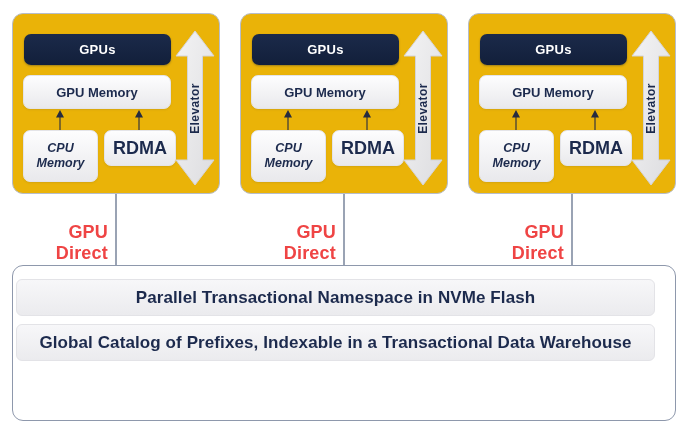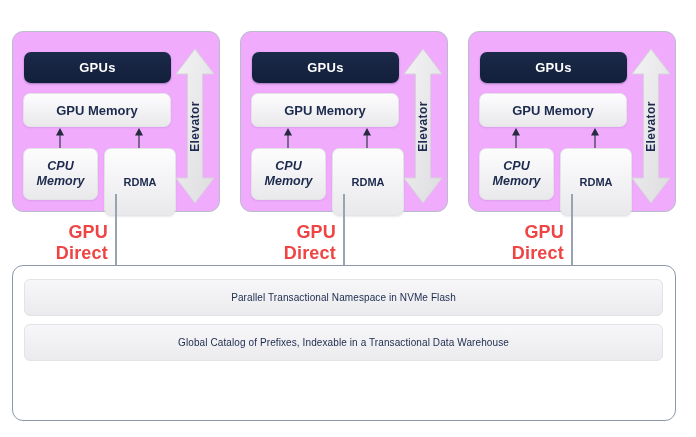--- a/index.html
+++ b/index.html
@@ -1,59 +1,59 @@
 <!DOCTYPE html>
 <html><head>
 <meta charset="utf-8">
 <style>
   html,body{margin:0;padding:0;background:#ffffff;}
   body{font-family:"Liberation Sans",sans-serif;-webkit-font-smoothing:antialiased;}
   .canvas{position:relative;width:696px;height:437px;background:#ffffff;overflow:hidden;}
 
   
-  .node{position:absolute;top:31px;width:208px;height:181px;background:#f0abfc;
+  .node{position:absolute;top:13px;width:208px;height:181px;background:#eab308;
         border:1.5px solid #b6bdcb;border-radius:11px;box-sizing:border-box;}
   .n1{left:12px}.n2{left:240px}.n3{left:468px}
 
   .gpus{position:absolute;left:11px;top:20px;width:147px;height:31px;
         background:linear-gradient(180deg,#1b2a4a 0%,#121f3a 100%);
         border-radius:7px;color:#ffffff;font-weight:bold;font-size:13px;letter-spacing:.3px;
         display:flex;align-items:center;justify-content:center;
         box-shadow:0 1px 2px rgba(16,28,56,.35);}
 
   .gbox{background:linear-gradient(180deg,#fdfdfe 0%,#e9e9ec 100%);
         border:1px solid #e4e4e8;border-radius:7px;color:#1c2a4d;font-weight:bold;
         display:flex;align-items:center;justify-content:center;
         box-shadow:0 1px 2px rgba(40,50,80,.10);box-sizing:border-box;text-align:center;}
   .gmem{position:absolute;left:10px;top:61px;width:148px;height:34px;font-size:13px;}
   .cpu {position:absolute;left:10px;top:116px;width:75px;height:52px;font-size:12.5px;line-height:1.2;font-style:italic;}
-  .rdma{position:absolute;left:91px;top:116px;width:72px;height:68px;font-size:11px;}
+  .rdma{position:absolute;left:91px;top:116px;width:72px;height:36px;font-size:18px;}
 
   .uparrow{position:absolute;top:96px;width:10px;height:20px;}
   .a1{left:42px}.a2{left:121px}
 
   .elev{position:absolute;left:162px;top:16px;width:40px;height:156px;}
   .elev-label{position:absolute;left:132px;top:87px;width:100px;height:15px;
         transform:rotate(-90deg);transform-origin:center;text-align:center;
         color:#1c2a4d;font-weight:bold;font-size:12px;letter-spacing:.4px;}
 
   
   .vline{position:absolute;top:194px;width:1.5px;height:72px;background:#9aa3b4;}
   .l1{left:115px}.l2{left:343px}.l3{left:571px}
   .gpu-direct{position:absolute;top:222px;width:82px;text-align:right;
         font-size:18px;font-weight:600;color:#ef4444;letter-spacing:.2px;}
   .d1{left:26px}.d2{left:254px}.d3{left:482px}
 
   
   .storage{position:absolute;left:12px;top:265px;width:664px;height:156px;background:#ffffff;
         border:1.5px solid #8e98ac;border-radius:11px;box-sizing:border-box;}
-  .layer{position:absolute;left:11px;width:639px;height:37px;
+  .layer{position:absolute;left:3px;width:639px;height:37px;
         background:linear-gradient(180deg,#f7f7f9 0%,#ebebee 100%);
         border:1px solid #e3e3e7;border-radius:6px;
-        color:#1c2a4d;font-weight:normal;font-size:10px;letter-spacing:.1px;
+        color:#1c2a4d;font-weight:bold;font-size:17px;letter-spacing:.1px;
         display:flex;align-items:center;justify-content:center;box-sizing:border-box;}
   .y1{top:13px}.y2{top:58px}.y3{top:103px}
 </style>
 </head>
 <body>
 
 <svg width="0" height="0" style="position:absolute">
   <defs>
     <linearGradient id="elevGrad" x1="0" y1="0" x2="1" y2="1">
       <stop offset="0" stop-color="#f3f3f4"></stop>

